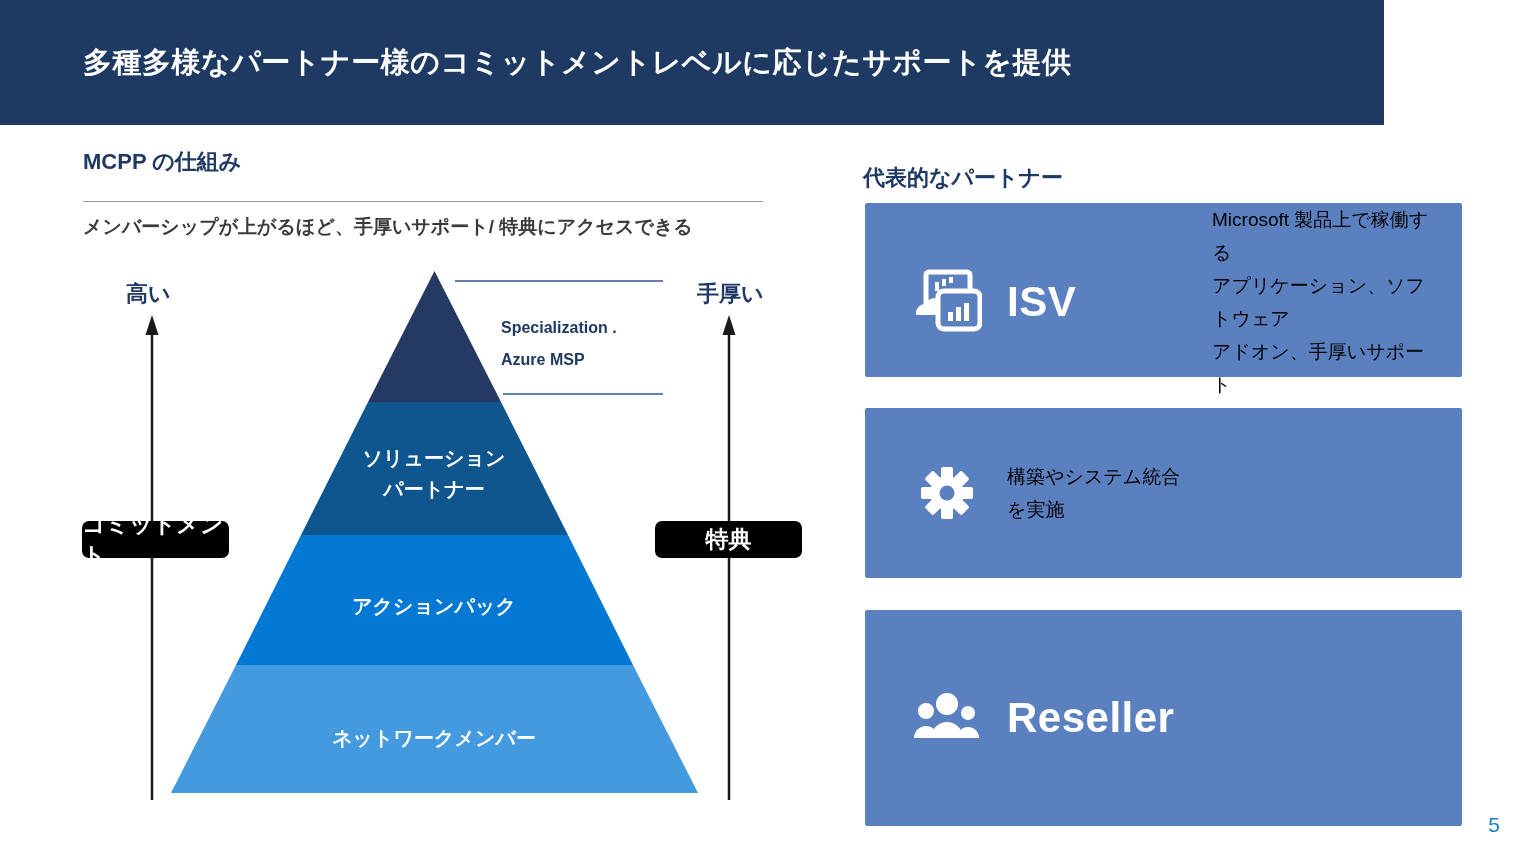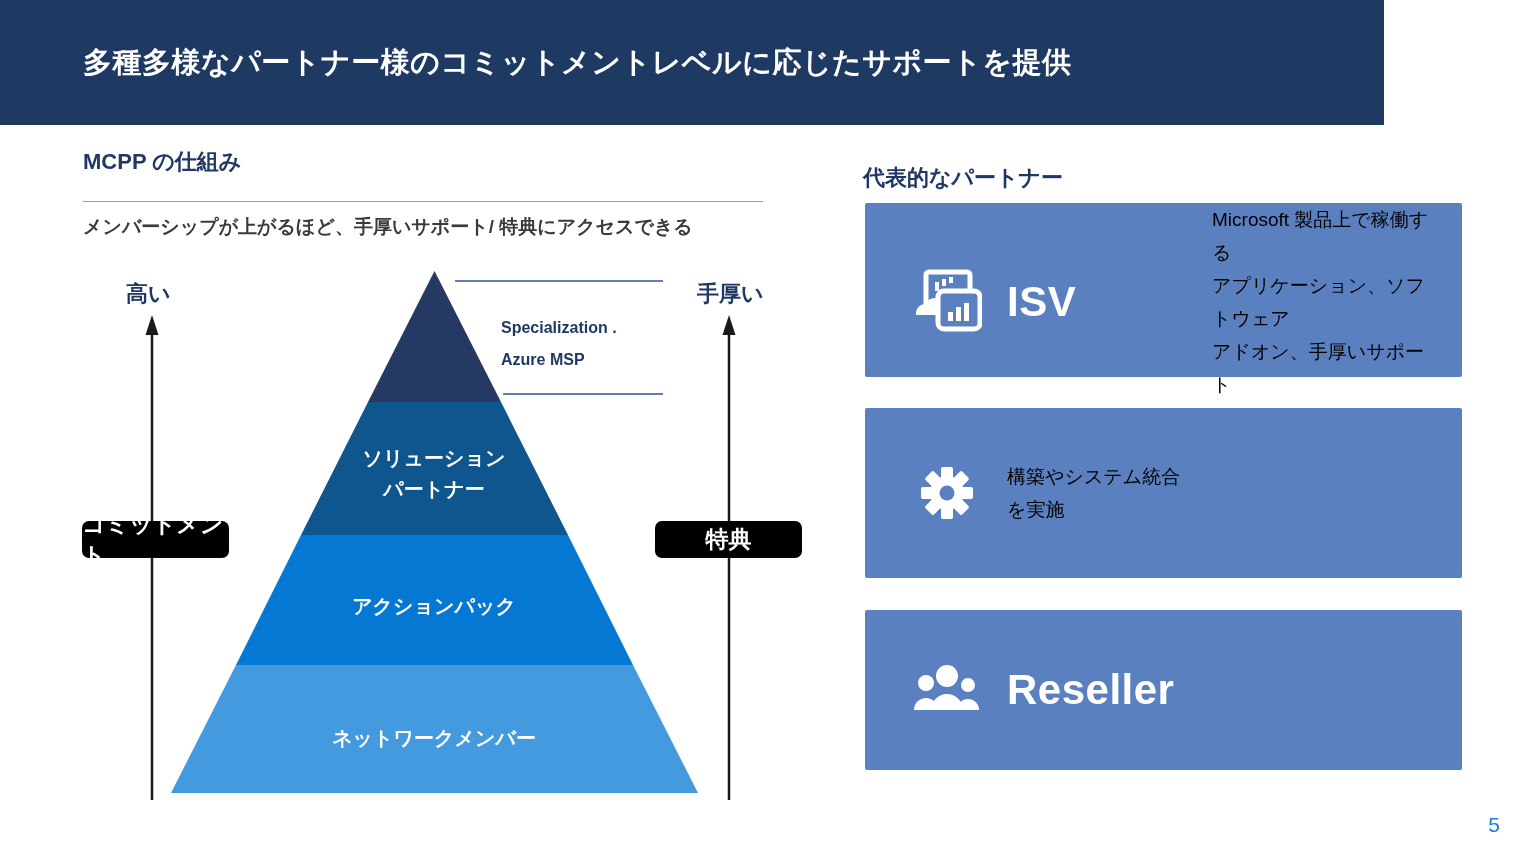--- a/index.html
+++ b/index.html
@@ -117,21 +117,21 @@
     border-radius: 2px;
     display: grid;
     grid-template-columns: 80px 185px 1fr;
     column-gap: 20px;
     align-items: center;
     padding-left: 42px;
     padding-right: 20px;
   }
   .card-1 { top: 203px; height: 174px; }
   .card-2 { top: 408px; height: 170px; }
-  .card-3 { top: 610px; height: 160px; }
+  .card-3 { top: 610px; height: 216px; }
 
   .card-icon {
     display: flex;
     align-items: center;
     justify-content: center;
   }
   .card-title {
     color: #ffffff;
     font-size: 42px;
     font-weight: bold;

